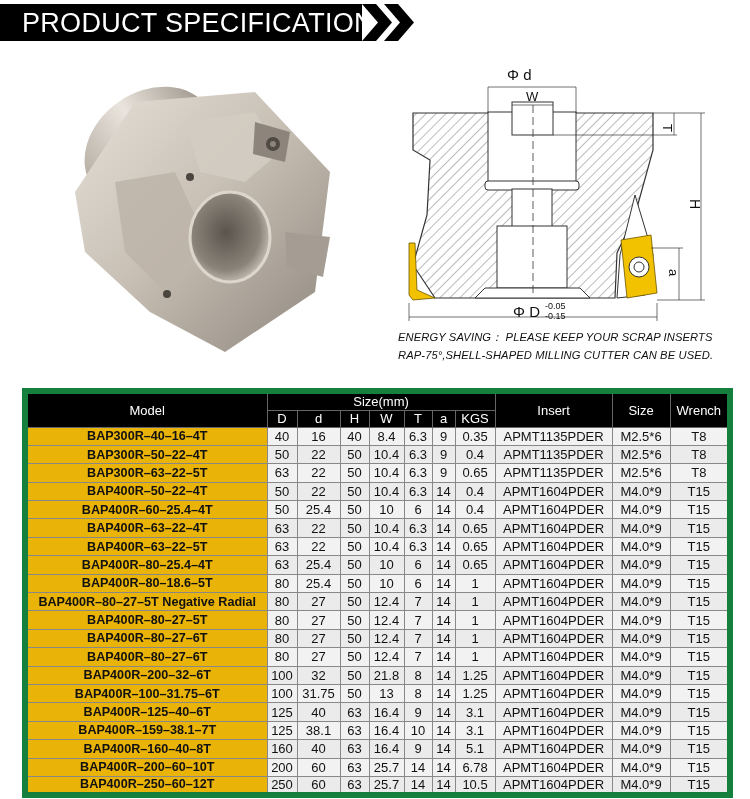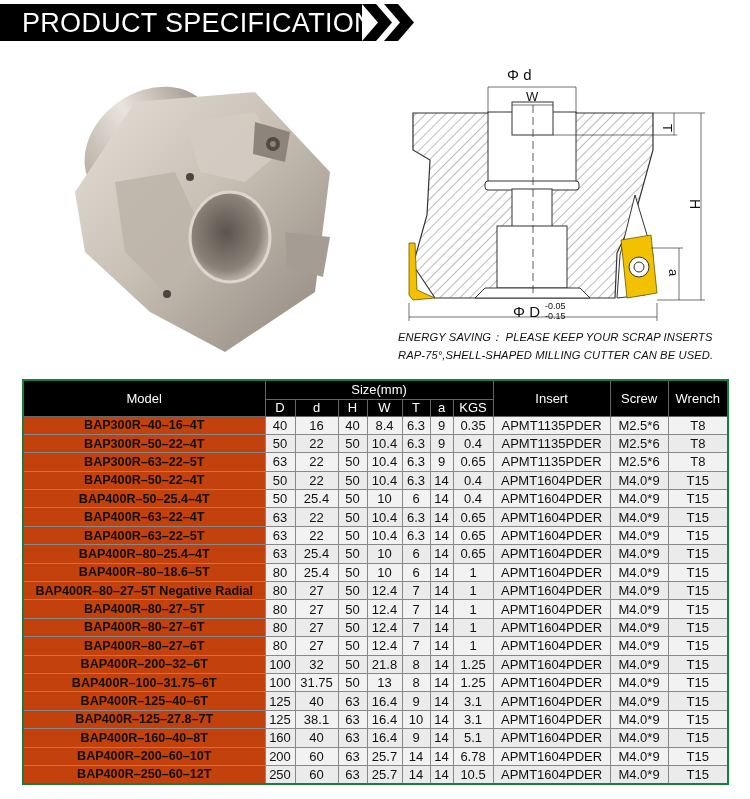--- a/index.html
+++ b/index.html
@@ -15,26 +15,26 @@
   
   .photo { position: absolute; left: 55px; top: 62px; width: 300px; height: 300px; }
 
   
   .drawing { position: absolute; left: 395px; top: 55px; width: 340px; height: 275px; }
   .caption { position: absolute; left: 398px; font-size: 11.2px; color: #111; white-space: nowrap; letter-spacing: 0.1px; font-style: italic; }
   .cap1 { top: 330px; }
   .cap2 { top: 349px; text-align: center; }
 
   
-  table.spec { position: absolute; left: 22px; top: 379px; border-collapse: collapse; table-layout: fixed; width: 705px; border: 2px solid #15803d; }
+  table.spec { position: absolute; left: 22px; top: 388px; border-collapse: collapse; table-layout: fixed; width: 705px; border: 6px solid #15803d; }
   table.spec th { background: #000; color: #fff; font-weight: normal; font-size: 13px; border: 1px solid #666; text-align: center; padding: 0; }
   table.spec th.top { height: 19px; }
   table.spec th.sub { height: 17px; }
   table.spec td { font-size: 13px; height: 18.4px; text-align: center; border: 1px solid #888; padding: 0; background: #f2f2f2; white-space: nowrap; color: #111; }
-  table.spec td.model { background: #c2410c; font-weight: bold; font-size: 12.6px; margin-left: 39px; }
+  table.spec td.model { background: #eab308; font-weight: bold; font-size: 12.6px; margin-left: 39px; }
   table.spec tr:nth-child(even) td:not(.model) { background: #ebebeb; }
 </style>
 </head>
 <body>
 
 <div class="banner">
   <div class="banner-bar"></div>
   <div class="banner-title">PRODUCT SPECIFICATIONS</div>
   <svg class="banner-chevrons" viewBox="0 0 62 37">
     <polygon points="4,0 18,0 34,18.5 18,37 4,37 20,18.5" fill="#000"></polygon>
@@ -153,21 +153,21 @@
       <col style="width:40px">
     <col style="width:117px">
       <col style="width:58px">
       <col style="width:60px">
   </colgroup>
   <thead>
     <tr>
       <th class="top" rowspan="2">Model</th>
       <th class="top" colspan="7">Size(mm)</th>
       <th class="top" rowspan="2">Insert</th>
-      <th class="top" rowspan="2">Screw</th>
+      <th class="top" rowspan="2">Size</th>
       <th class="top" rowspan="2">Wrench</th>
     </tr>
     <tr>
       <th class="sub">D</th>
       <th class="sub">d</th>
       <th class="sub">H</th>
       <th class="sub">W</th>
       <th class="sub">T</th>
       <th class="sub">a</th>
       <th class="sub">KGS</th>
@@ -220,21 +220,21 @@
         <td>50</td>
         <td>10.4</td>
         <td>6.3</td>
         <td>14</td>
         <td>0.4</td>
         <td>APMT1604PDER</td>
         <td>M4.0*9</td>
         <td>T15</td>
       </tr>
       <tr>
-        <td class="model">BAP400R–50–25.4–4T</td>
+        <td class="model">BAP400R–60–25.4–4T</td>
         <td>50</td>
         <td>25.4</td>
         <td>50</td>
         <td>10</td>
         <td>6</td>
         <td>14</td>
         <td>0.4</td>
         <td>APMT1604PDER</td>
         <td>M4.0*9</td>
         <td>T15</td>
@@ -376,21 +376,21 @@
         <td>63</td>
         <td>16.4</td>
         <td>9</td>
         <td>14</td>
         <td>3.1</td>
         <td>APMT1604PDER</td>
         <td>M4.0*9</td>
         <td>T15</td>
       </tr>
       <tr>
-        <td class="model">BAP400R–125–27.8–7T</td>
+        <td class="model">BAP400R–159–38.1–7T</td>
         <td>125</td>
         <td>38.1</td>
         <td>63</td>
         <td>16.4</td>
         <td>10</td>
         <td>14</td>
         <td>3.1</td>
         <td>APMT1604PDER</td>
         <td>M4.0*9</td>
         <td>T15</td>

